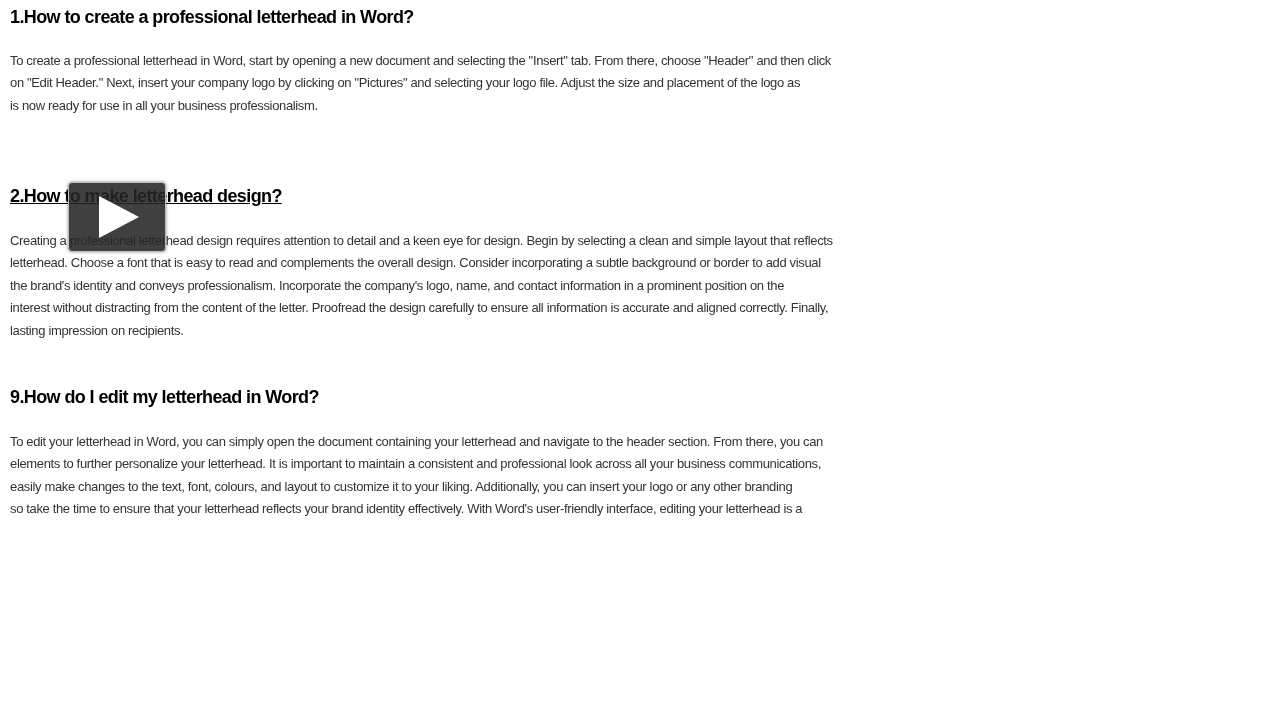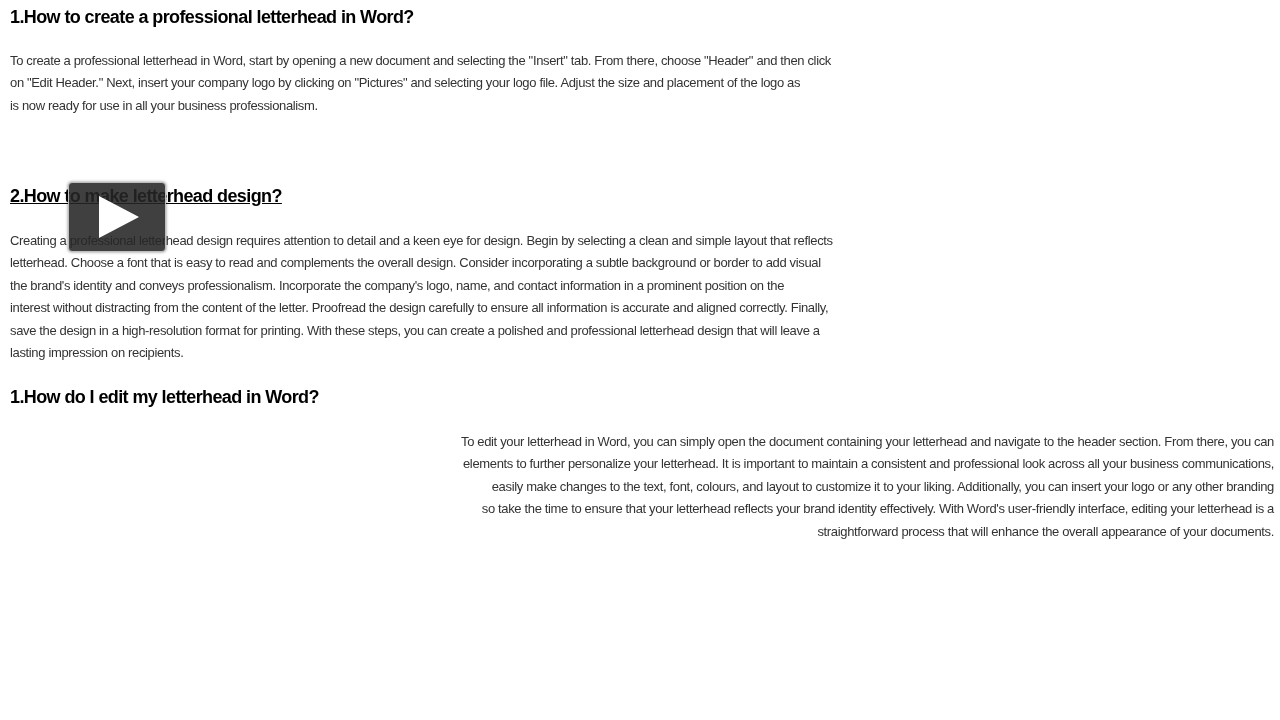--- a/index.html
+++ b/index.html
@@ -39,21 +39,21 @@
     }
     .line {
       display: block;
       white-space: nowrap;
     }
     #h1 { top: 6px; }
     #p1 { top: 50px; }
     #h2 { top: 185px; text-decoration: underline; }
     #p2 { top: 230px; }
     #h3 { top: 386px; }
-    #p3 { top: 431px; text-align: right; }
+    #p3 { top: 431px; }
 
     .play-overlay {
       position: absolute;
       left: 68px;
       top: 182px;
       width: 96px;
       height: 68px;
       background: rgba(38, 38, 38, 0.88);
       border-radius: 4px;
       box-shadow: 0 0 3px rgba(0,0,0,0.5);
@@ -77,31 +77,29 @@
     <span class="line">on "Edit Header." Next, insert your company logo by clicking on "Pictures" and selecting your logo file. Adjust the size and placement of the logo as</span>
     <span class="line">is now ready for use in all your business professionalism.</span>
   </p>
 
   <h2 class="heading" id="h2">2.How to make letterhead design?</h2>
   <p class="para" id="p2">
     <span class="line"> Creating a professional letterhead design requires attention to detail and a keen eye for design. Begin by selecting a clean and simple layout that reflects</span>
     <span class="line">letterhead. Choose a font that is easy to read and complements the overall design. Consider incorporating a subtle background or border to add visual</span>
     <span class="line">the brand's identity and conveys professionalism. Incorporate the company's logo, name, and contact information in a prominent position on the</span>
     <span class="line">interest without distracting from the content of the letter. Proofread the design carefully to ensure all information is accurate and aligned correctly. Finally,</span>
-    <span class="line">save the design in a high-resolution format for printing.  With these steps, you can create a polished and professional letterhead design that will leave a</span>
     <span class="line">lasting impression on recipients.</span>
   </p>
 
-  <h2 class="heading" id="h3">1.How do I edit my letterhead in Word?</h2>
+  <h2 class="heading" id="h3">9.How do I edit my letterhead in Word?</h2>
   <p class="para" id="p3">
     <span class="line">To edit your letterhead in Word, you can simply open the document containing your letterhead and navigate to the header section. From there, you can</span>
     <span class="line">elements to further personalize your letterhead. It is important to maintain  a consistent and professional look across all  your business communications,</span>
     <span class="line">easily make changes to the text, font, colours, and layout to customize it to your liking. Additionally, you can insert your logo or any other branding</span>
     <span class="line">so take the time to ensure that your letterhead reflects your brand identity effectively. With Word's user-friendly interface, editing your letterhead is a</span>
-    <span class="line">straightforward process that will enhance the overall appearance of your documents.</span>
   </p>
 
   <div class="play-overlay">
     <svg width="40" height="42" viewBox="0 0 40 42">
       <polygon points="0,0 40,21 0,42" fill="#ffffff"></polygon>
     </svg>
   </div>
 
 </div>
 

